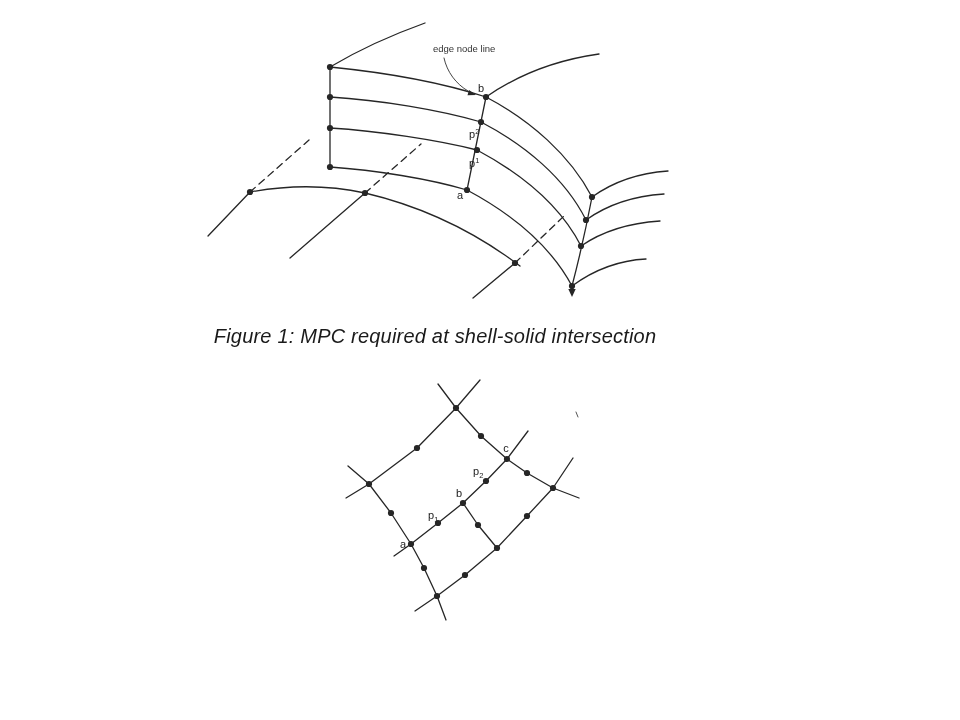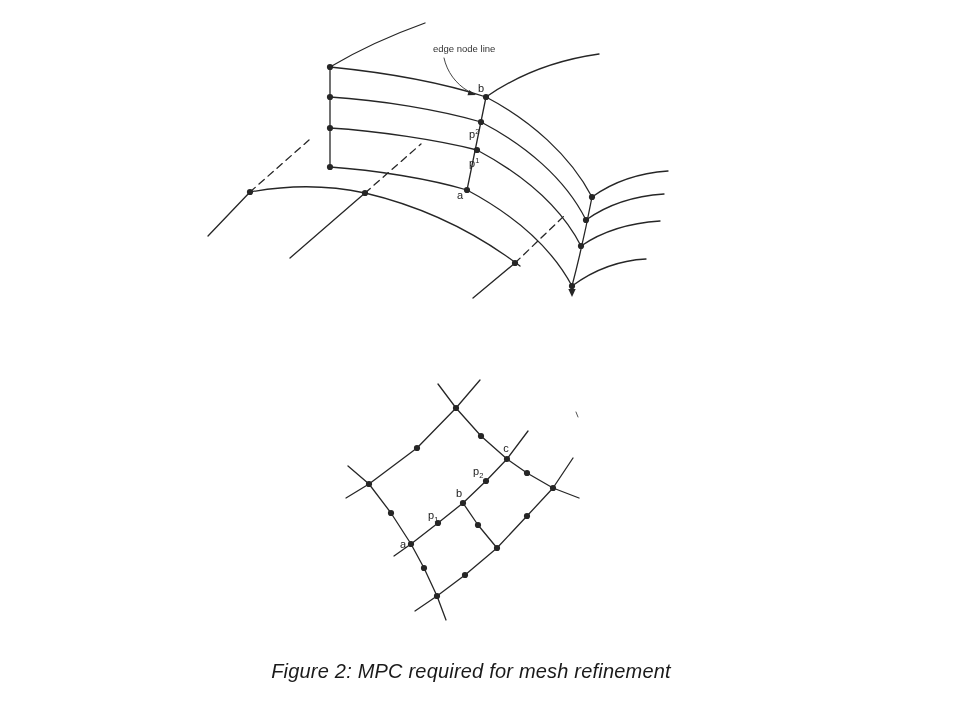--- a/index.html
+++ b/index.html
@@ -139,14 +139,14 @@
 
     <g>
       <text x="406" y="548" class="nodelabel" text-anchor="end">a</text>
       <text x="428" y="519" class="nodelabel"><tspan>p</tspan><tspan font-size="7.5" dy="2.5">1</tspan></text>
       <text x="459" y="497" class="nodelabel" text-anchor="middle">b</text>
       <text x="473" y="475" class="nodelabel"><tspan>p</tspan><tspan font-size="7.5" dy="2.5">2</tspan></text>
       <text x="506" y="452" class="nodelabel" text-anchor="middle">c</text>
     </g>
   </svg>
 
-  <div class="caption cap2">Figure 2: MPC required for mesh refinement</div>
+  <div class="caption cap1">Figure 1: MPC required at shell-solid intersection</div>
 </div>
 
 </body></html>

